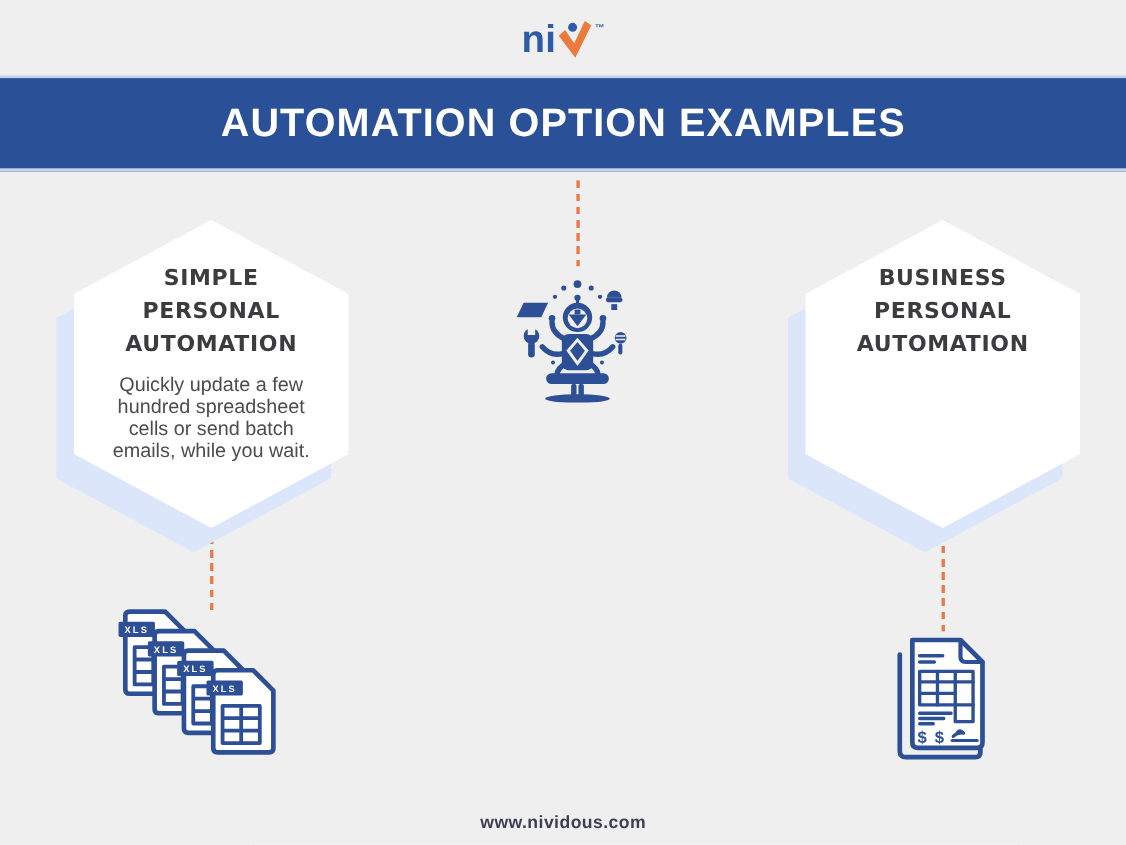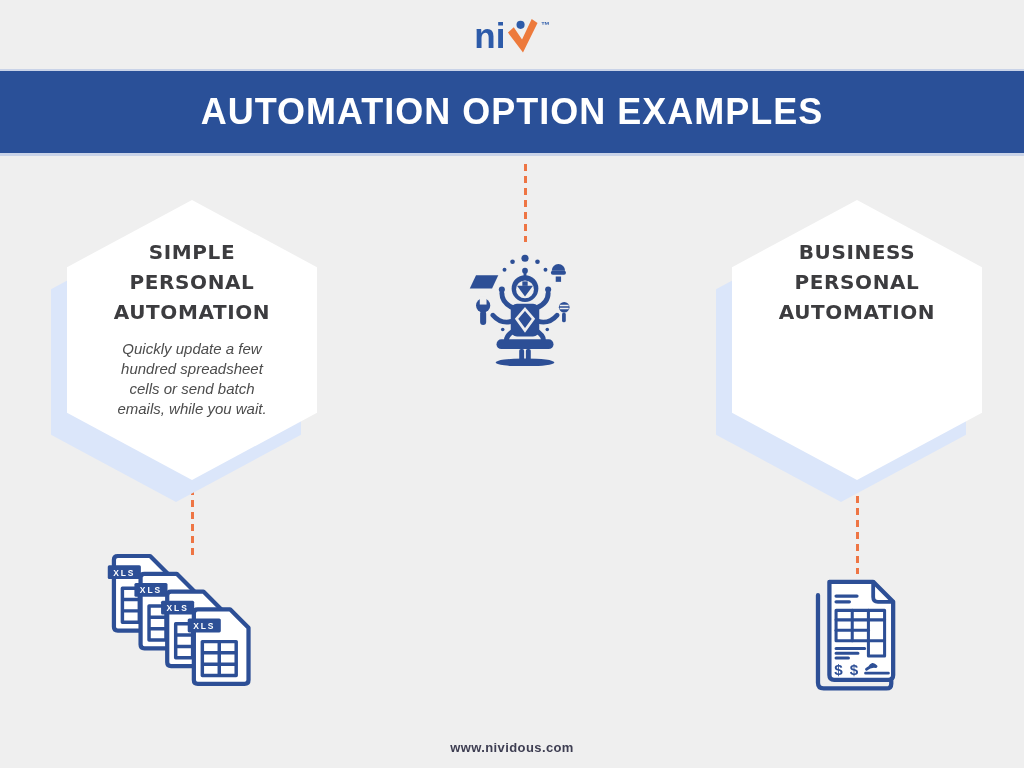--- a/index.html
+++ b/index.html
@@ -71,44 +71,43 @@
     font-weight:bold;
     font-size:20px;
     line-height:30px;
     letter-spacing:0.6px;
     color:#3C3C3F;
   }
   .card-desc{
     margin-top:10px;
     text-align:center;
     white-space:pre-line;
-    font-size:15px;
+    font-size:18px;
     line-height:20px;
     color:#4C4C4C;
-    font-style:italic;
   }
   
   .dash-line{
     width:3px;
     background:repeating-linear-gradient(to bottom,#EE7544 0px,#EE7544 7px,transparent 7px,transparent 12px);
   }
   .col-1 .dash-line{height:72px;margin-top:8px;}
   .col-2 .dash-line{height:78px;margin-top:8px;}
   .col-3 .dash-line{height:78px;margin-top:16px;}
   
   .icon-box{display:flex;align-items:flex-end;justify-content:center;}
   .col-1 .icon-box{margin-top:-8px;transform:translateX(-10px);}
   .col-2 .icon-box{margin-top:10px;}
   .col-3 .icon-box{margin-top:4px;}
   
   .footer{
     position:absolute;top:740px;left:0;right:0;
     text-align:center;
     font-weight:bold;
-    font-size:13px;
+    font-size:16px;
     letter-spacing:0.4px;
     color:#3E3E52;
   }
 </style>
 </head>
 <body>
 
 <div class="page">
 
   <div class="logo-header">

